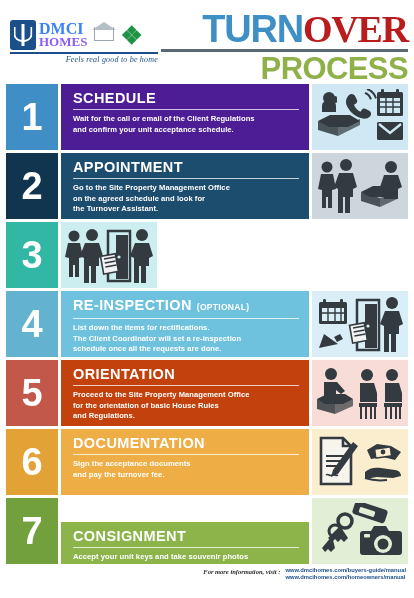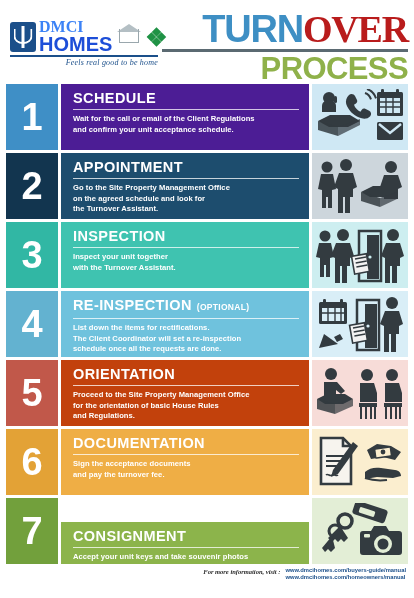--- a/index.html
+++ b/index.html
@@ -52,23 +52,23 @@
     border-top: none;
     border-radius: 0 0 50% 50%;
   }
   .logo-words { line-height: 0.92; }
   .logo-dmci {
     font-family: "Liberation Serif", serif;
     font-size: 16px; font-weight: bold;
     color: #3b82f6; letter-spacing: 0px;
   }
   .logo-homes {
-    font-family: Liberation Sans, sans-serif;
-    font-size: 20px; font-weight: bold;
-    color: #1d4ed8; letter-spacing: 0px;
+    font-family: Liberation Serif, serif;
+    font-size: 13px; font-weight: bold;
+    color: #8b5cf6; letter-spacing: 0px;
   }
   .logo-art {
     position: relative;
     width: 54px; height: 30px; flex: 0 0 auto;
   }
   .logo-house {
     position: absolute; left: 4px; top: 7px;
     width: 20px; height: 14px;
     border: 1.6px solid #9aa7ad;
     border-top: none;
@@ -349,28 +349,20 @@
             <path d="M46 34l12-6 16 0 8 6-11 5H55z"></path>
             <path d="M46 34v9l19 6v-9z" opacity="0.85"></path>
             <path d="M65 40v9l17-8v-7z" opacity="0.7"></path>
           </g>
         </svg>
       </div>
     </div>
 
     <div class="row r3">
       <div class="num-cell">3</div>
-      <div class="text-cell">
-        <div class="step-title">
-          <span>INSPECTION</span>
-        </div>
-        <div class="step-rule"></div>
-        <div class="step-desc">Inspect your unit together
-with the Turnover Assistant.</div>
-      </div>
       <div class="icon-cell">
         <svg width="90" height="56" viewBox="0 0 90 56" fill="#333b40">
           <g>
             <circle cx="10" cy="9" r="5.5"></circle>
             <path d="M4 16h12l3 14-4 1v19h-4V38h-2v12H5V31l-4-1z"></path>
             <circle cx="28" cy="8" r="6"></circle>
             <path d="M21 16h14l4 13-4 2v8h-3v17h-5V39h-2v17h-5V31l-4-2z"></path>
           </g>
           <g>
             <rect x="44" y="4" width="22" height="50" fill="none" stroke="#333b40" stroke-width="2.5"></rect>

